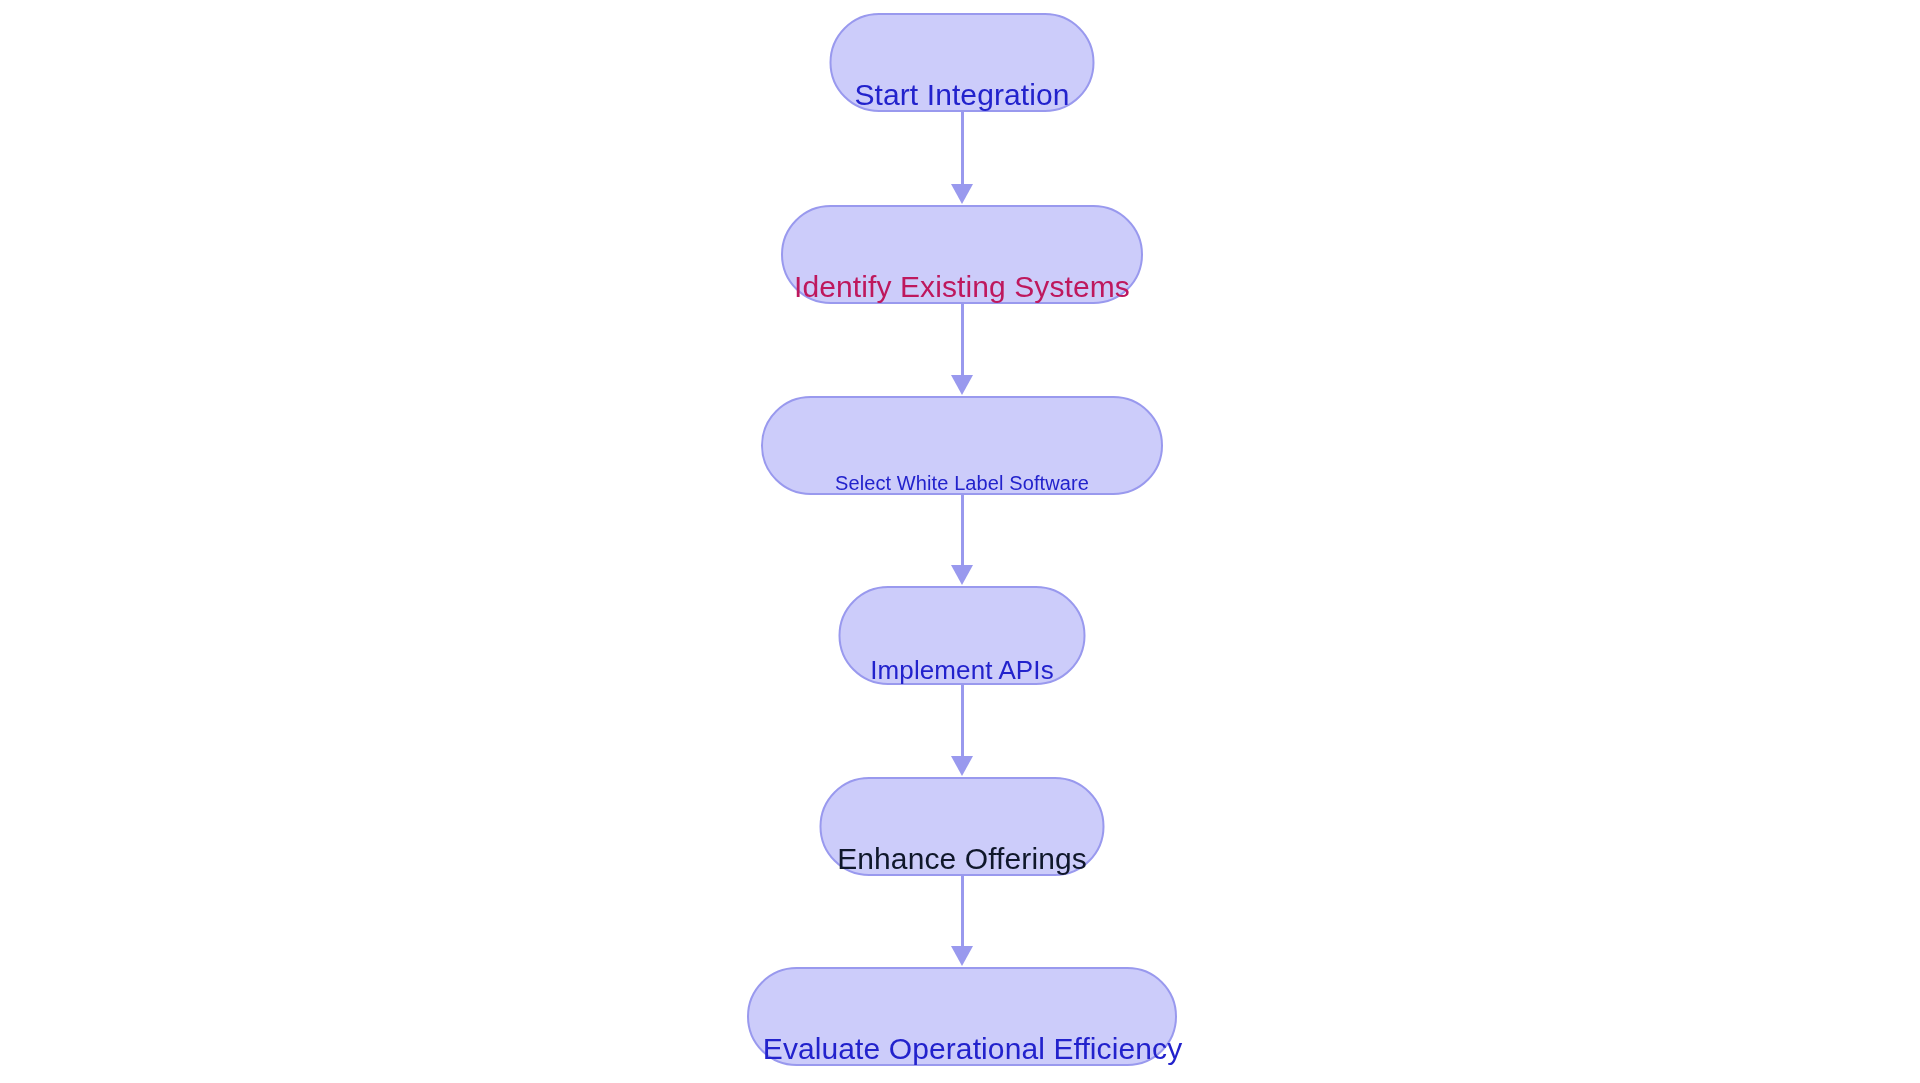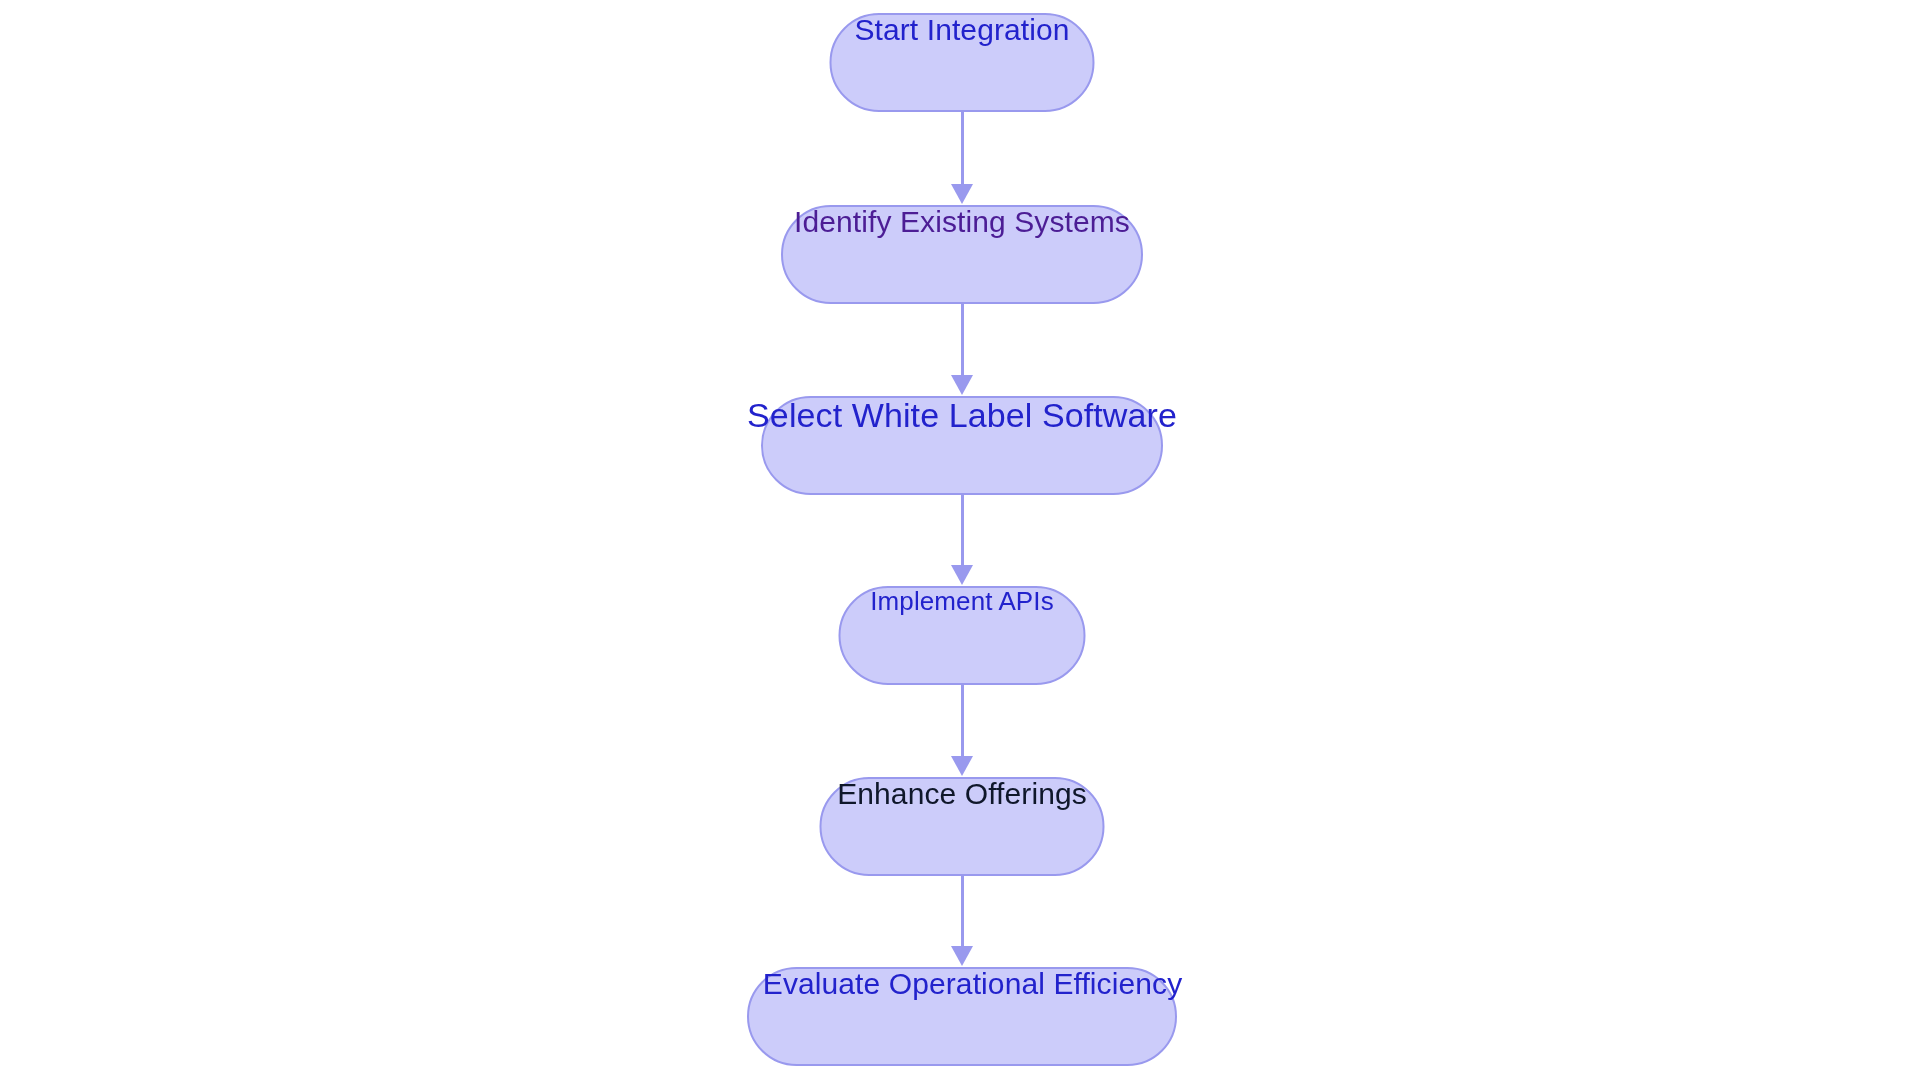--- a/index.html
+++ b/index.html
@@ -18,21 +18,21 @@
     position: relative;
     width: 1920px;
     height: 1083px;
     background: #ffffff;
   }
 
   .node {
     position: absolute;
     box-sizing: border-box;
     display: flex;
-    align-items: flex-start;
+    align-items: flex-end;
     justify-content: center;
     height: 99px;
     border: 2px solid #9999ee;
     background: #ccccfa;
     border-radius: 49.5px;
     transform: translateX(-50%);
   }
 
   .node-label {
     color: #2222cc;
@@ -95,24 +95,24 @@
       <div class="edge" style="left: 962px; top: 876px; height: 90px;">
         <div class="edge-line" style="height: 70px; background: rgb(153, 153, 238); width: 3px; margin-left: -1.5px;"></div>
         <div class="edge-head" style="border-top-color: rgb(153, 153, 238);"></div>
       </div>
     </div>
   <div id="node-layer">
       <div class="node" style="left: 962px; top: 12.5px; width: 265px; height: 99px; background: rgb(204, 204, 250); border-color: rgb(153, 153, 238); border-width: 2px; border-radius: 49.5px;">
         <span class="node-label" style="color: rgb(34, 34, 204); font-size: 30px;">Start Integration</span>
       </div>
       <div class="node" style="left: 962px; top: 204.5px; width: 362px; height: 99px; background: rgb(204, 204, 250); border-color: rgb(153, 153, 238); border-width: 2px; border-radius: 49.5px;">
-        <span class="node-label" style="color: #4c1d95; font-size: 30px;">Identify Existing Systems</span>
+        <span class="node-label" style="color: #be185d; font-size: 30px;">Identify Existing Systems</span>
       </div>
       <div class="node" style="left: 962px; top: 395.5px; width: 402px; height: 99px; background: rgb(204, 204, 250); border-color: rgb(153, 153, 238); border-width: 2px; border-radius: 49.5px;">
-        <span class="node-label" style="color: rgb(34, 34, 204); font-size: 34px;">Select White Label Software</span>
+        <span class="node-label" style="color: rgb(34, 34, 204); font-size: 20px;">Select White Label Software</span>
       </div>
       <div class="node" style="left: 962px; top: 585.5px; width: 247px; height: 99px; background: rgb(204, 204, 250); border-color: rgb(153, 153, 238); border-width: 2px; border-radius: 49.5px;">
         <span class="node-label" style="color: rgb(34, 34, 204); font-size: 26px;">Implement APIs</span>
       </div>
       <div class="node" style="left: 962px; top: 776.5px; width: 285px; height: 99px; background: rgb(204, 204, 250); border-color: rgb(153, 153, 238); border-width: 2px; border-radius: 49.5px;">
         <span class="node-label" style="color: #0f172a; font-size: 30px;">Enhance Offerings</span>
       </div>
       <div class="node" style="left: 962px; top: 966.5px; width: 430px; height: 99px; background: rgb(204, 204, 250); border-color: rgb(153, 153, 238); border-width: 2px; border-radius: 49.5px;">
         <span class="node-label" style="color: rgb(34, 34, 204); font-size: 30px; margin-left: 21px;">Evaluate Operational Efficiency</span>
       </div>

